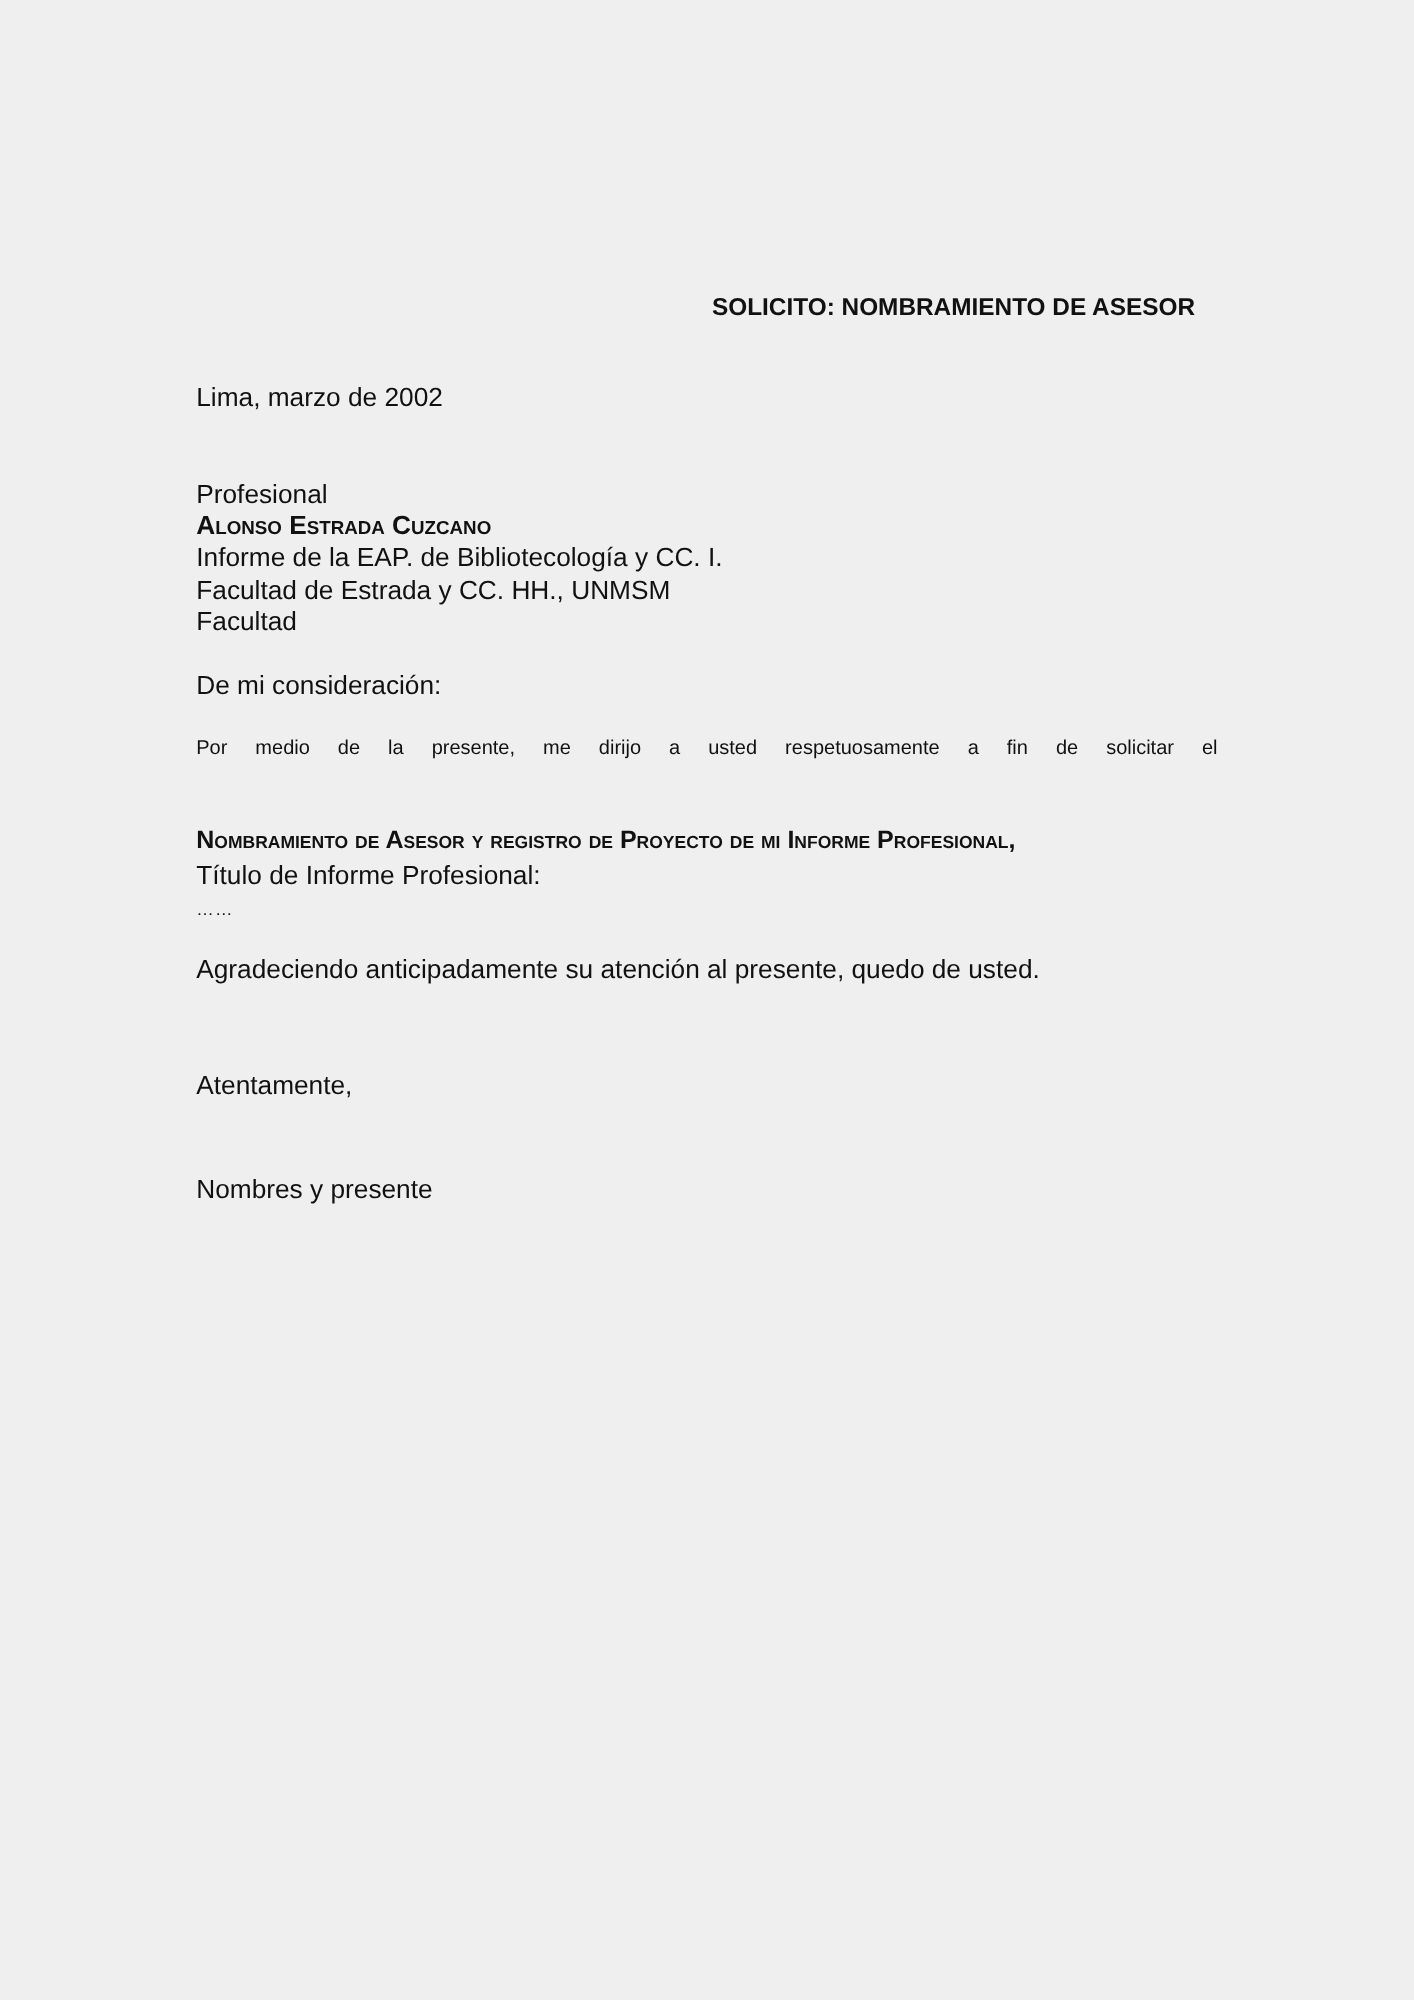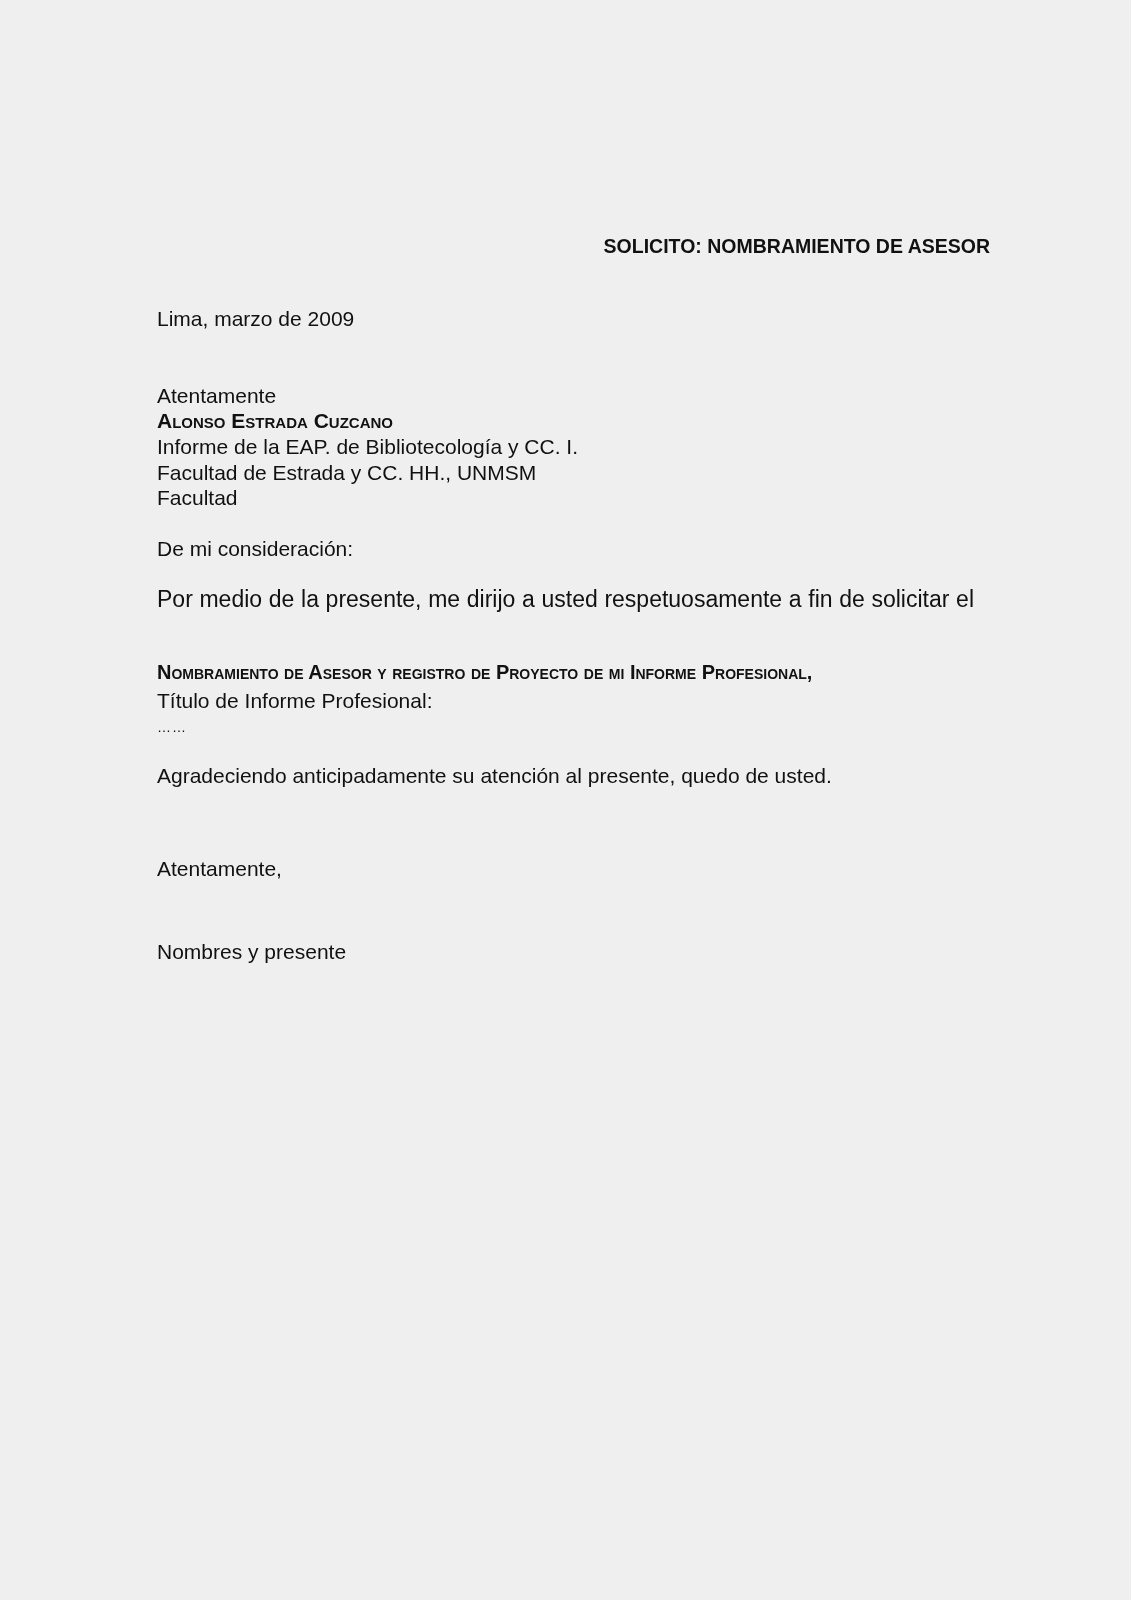--- a/index.html
+++ b/index.html
@@ -6,45 +6,45 @@
   body {
     width: 1131px; height: 1600px;
     background: #efefef;
     font-family: "Liberation Sans", sans-serif;
     color: #111;
     position: relative;
     overflow: hidden;
   }
   .abs { position: absolute; }
   .subject {
-    right: 141px; top: 234px;
+    right: 175px; top: 234px;
     text-align: left;
     font-weight: bold;
     font-size: 19.5px;
     line-height: 24px;
   }
   .t { left: 157px; font-size: 21px; line-height: 26px; white-space: nowrap; }
   .sc { font-variant: small-caps; font-weight: bold; }
   .justify-line {
     left: 157px; width: 817px;
-    font-size: 23px; line-height: 26px;
+    font-size: 16px; line-height: 26px;
     text-align: justify; text-align-last: justify;
   }
   .dots { font-size: 14px; letter-spacing: 1px; }
 </style>
 </head>
 <body>
 
 <div class="abs subject">
   <div>SOLICITO: NOMBRAMIENTO DE ASESOR</div>
 </div>
 
-<div class="abs t" style="top:306px">Lima, marzo de 2009</div>
+<div class="abs t" style="top:306px">Lima, marzo de 2002</div>
 
-<div class="abs t" style="top:383px">Atentamente</div>
+<div class="abs t" style="top:383px">Profesional</div>
 <div class="abs t sc" style="top:408px">Alonso Estrada Cuzcano</div>
 <div class="abs t" style="top:434px">Informe de la EAP. de Bibliotecología y CC. I.</div>
 <div class="abs t" style="top:460px">Facultad de Estrada y CC. HH., UNMSM</div>
 <div class="abs t" style="top:485px">Facultad</div>
 
 <div class="abs t" style="top:536px">De mi consideración:</div>
 
 <div class="abs justify-line" style="top:586px">Por medio de la presente, me dirijo a usted respetuosamente a fin de solicitar el</div>
 <div class="abs t sc" style="top:659px;font-size:20px">Nombramiento de Asesor y registro de Proyecto de mi Informe Profesional,</div>
 

